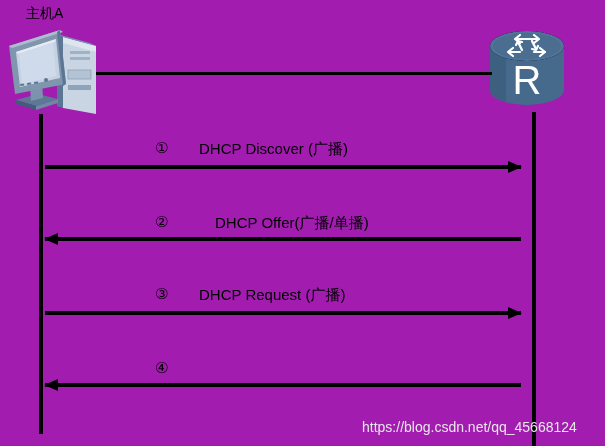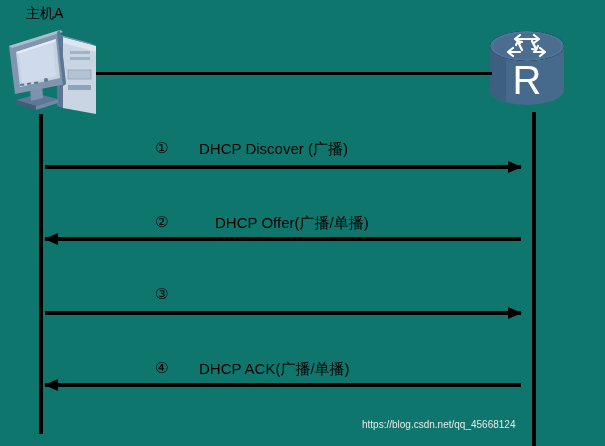--- a/index.html
+++ b/index.html
@@ -7,21 +7,21 @@
     padding: 0;
     background: #ffffff;
   }
   body {
     font-family: "Liberation Sans", "DejaVu Sans", sans-serif;
   }
   #canvas {
     position: relative;
     width: 605px;
     height: 446px;
-    background: #0f766e;
+    background: #a21caf;
     overflow: hidden;
   }
   .node-label {
     position: absolute;
     font-size: 14px;
     color: #000000;
     white-space: nowrap;
     line-height: 1;
   }
   #host-label {
@@ -114,21 +114,21 @@
   .msg-num {
     position: absolute;
     font-size: 15px;
     color: #000000;
     line-height: 1;
   }
   #watermark {
     position: absolute;
     left: 362px;
     top: 420px;
-    font-size: 10px;
+    font-size: 14px;
     color: #e8e8e8;
     white-space: nowrap;
     line-height: 1;
   }
 </style>
 </head>
 <body>
 
 <div id="canvas">
 
@@ -219,23 +219,23 @@
     <div class="head"></div>
   </div>
   <div class="msg-num" style="left:155px; top:214px;">②</div>
   <div class="msg-label" style="left:215px; top:215px;">DHCP Offer(广播/单播)</div>
 
   <div class="msg to-right" style="top:311px;">
     <div class="shaft"></div>
     <div class="head"></div>
   </div>
   <div class="msg-num" style="left:155px; top:286px;">③</div>
+  <div class="msg-label" style="left:199px; top:287px;">DHCP Request (广播)</div>
 
   <div class="msg to-left" style="top:383px;">
     <div class="shaft"></div>
     <div class="head"></div>
   </div>
   <div class="msg-num" style="left:155px; top:360px;">④</div>
-  <div class="msg-label" style="left:199px; top:361px;">DHCP ACK(广播/单播)</div>
 
   <div id="watermark">https://blog.csdn.net/qq_45668124</div>
 
 </div>
 
 </body></html>

